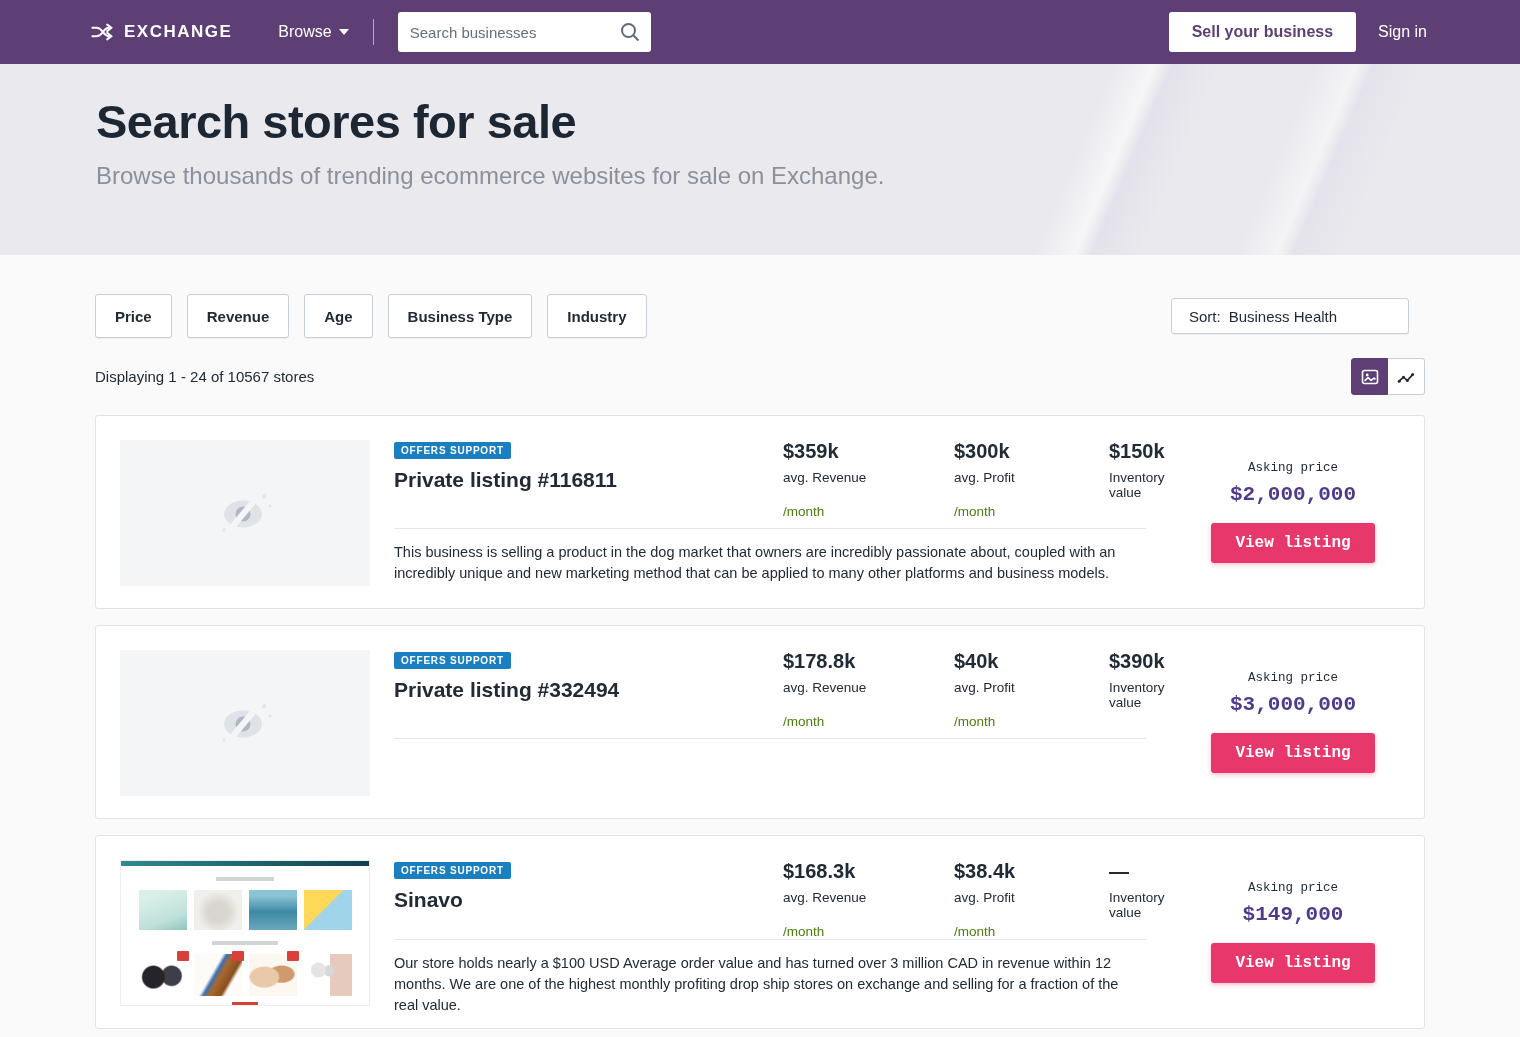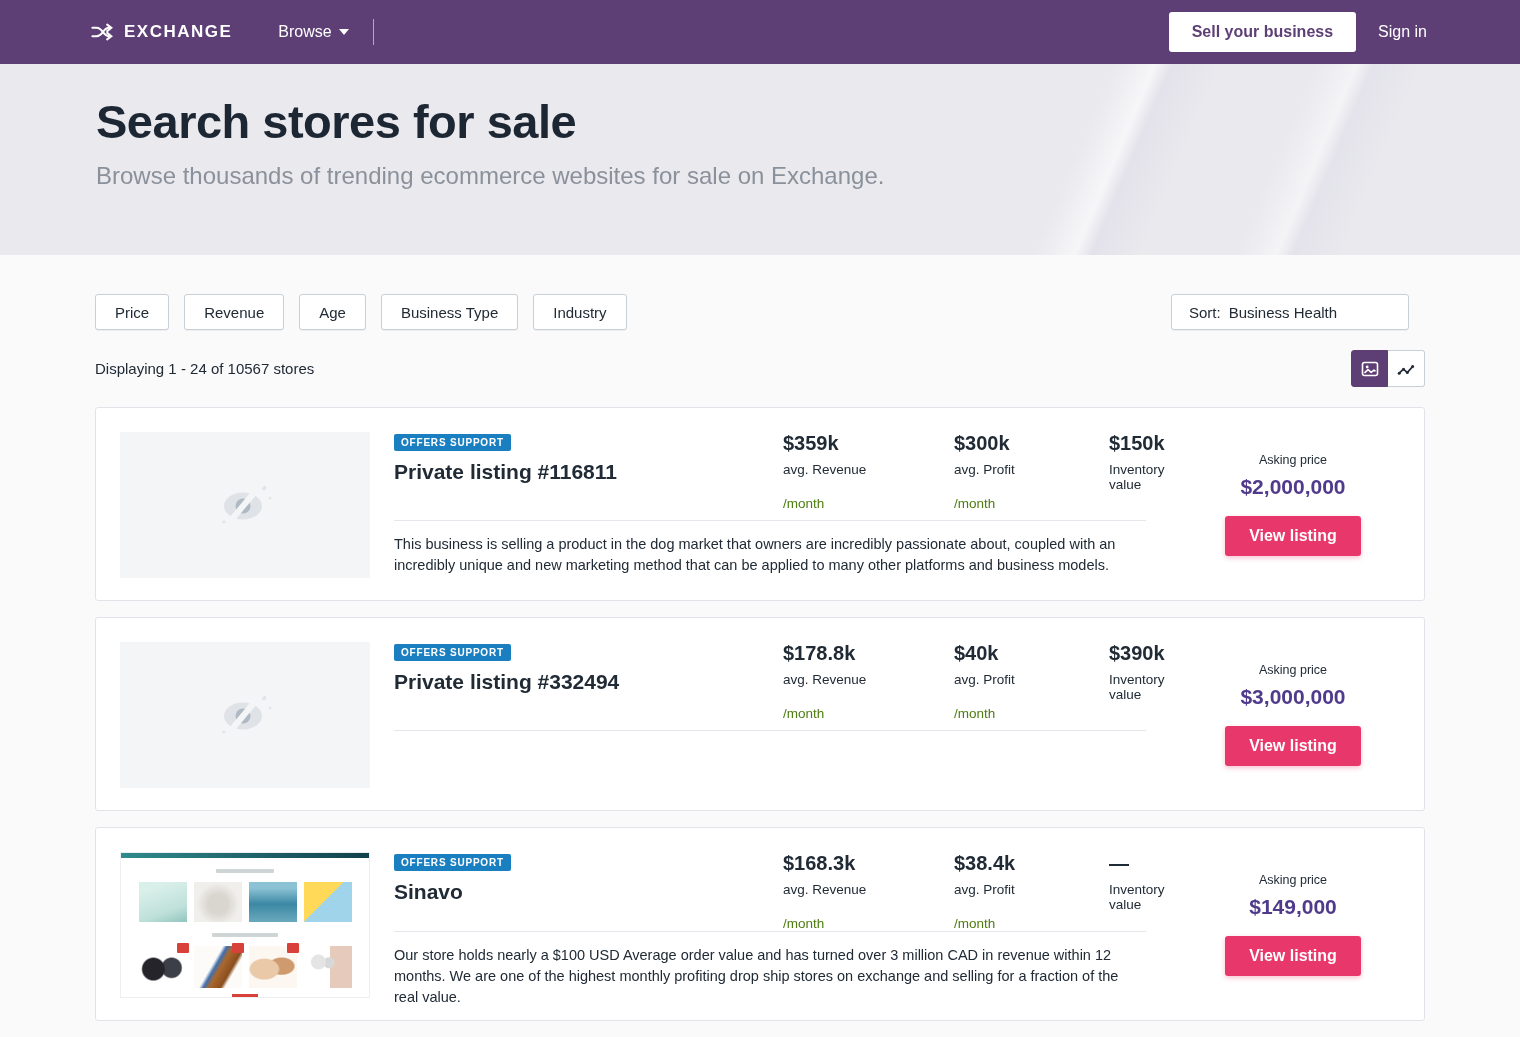--- a/index.html
+++ b/index.html
@@ -62,23 +62,23 @@
   .hero p{
     margin:13px 0 0;font-size:24px;color:#8b919b;font-weight:normal;
   }
 
   
   .wrap{width:1330px;margin:0 auto;}
 
   
   .filter-row{display:flex;margin-top:39px;align-items:center;}
   .chip{
-    height:36px;padding:0 19px;margin-right:15px;
+    height:44px;padding:0 19px;margin-right:15px;
     background:#fff;border:1px solid #c9cfd7;border-radius:3px;
-    font-size:15px;font-weight:normal;color:#212b36;font-family:inherit;
+    font-size:15px;font-weight:bold;color:#212b36;font-family:inherit;
     cursor:pointer;box-shadow:0 1px 0 rgba(22,29,37,.05);
   }
   .sort-btn{
     margin-left:auto;margin-right:16px;width:238px;height:36px;
     background:#fff;border:1px solid #c9cfd7;border-radius:3px;
     display:flex;align-items:center;gap:8px;padding:0 17px;
     font-size:15px;color:#212b36;font-family:inherit;cursor:pointer;
     box-shadow:0 1px 0 rgba(22,29,37,.05);
   }
 
@@ -117,21 +117,21 @@
   .stat2{width:155px;}
   .stat3{flex:1;}
   .stat-value{font-size:20px;font-weight:bold;color:#212b36;}
   .stat-label{font-size:13.5px;color:#212b36;margin-top:7px;}
   .stat-period{font-size:13.5px;color:#4d7c0f;margin-top:19px;}
   .rule{border:none;border-top:1px solid #e4e7eb;margin:0 0 13px;width:100%;}
   .desc{font-size:14.5px;line-height:21px;color:#212b36;max-width:790px;}
 
   .card-aside{
     width:214px;flex:none;margin-left:20px;
-    display:flex;flex-direction:column;align-items:center;justify-content:center;
+    display:flex;flex-direction:column;align-items:center;justify-content:center;font-family:Liberation Mono, monospace;
   }
   .asking-label{font-size:12.5px;color:#212b36;}
   .asking-price{font-size:21px;font-weight:bold;color:#4f3a8b;margin-top:8px;}
   .view-btn{
     margin-top:17px;background:#e8386b;color:#fff;border:none;border-radius:3px;
     height:40px;padding:0 24px;font-size:16px;font-weight:bold;font-family:inherit;
     cursor:pointer;box-shadow:0 2px 5px rgba(232,56,107,.3);
   }
 
   
@@ -157,20 +157,29 @@
         <path d="M17.5 11 L22 14.5 L17.5 18" fill="none"></path>
       </svg>
     </span>
     <span class="brand-text">EXCHANGE</span>
   </div>
   <button class="nav-browse">
     <span>Browse</span>
     <span class="caret"></span>
   </button>
   <span class="nav-divider"></span>
+  <div class="nav-search">
+    <input type="text" placeholder="Search businesses" style="">
+    <span class="search-icon">
+      <svg width="22" height="22" viewBox="0 0 22 22" fill="none" stroke="#5f6b76" stroke-width="2">
+        <circle cx="9.5" cy="9.5" r="6.5"></circle>
+        <line x1="14.5" y1="14.5" x2="19.5" y2="19.5"></line>
+      </svg>
+    </span>
+  </div>
   <div class="nav-right">
     <button class="sell-btn">Sell your business</button>
     <a class="signin">Sign in</a>
   </div>
 </header>
 
 <section class="hero">
   <div class="hero-inner">
     <h1>Search stores for sale</h1>
     <p>Browse thousands of trending ecommerce websites for sale on Exchange.</p>

